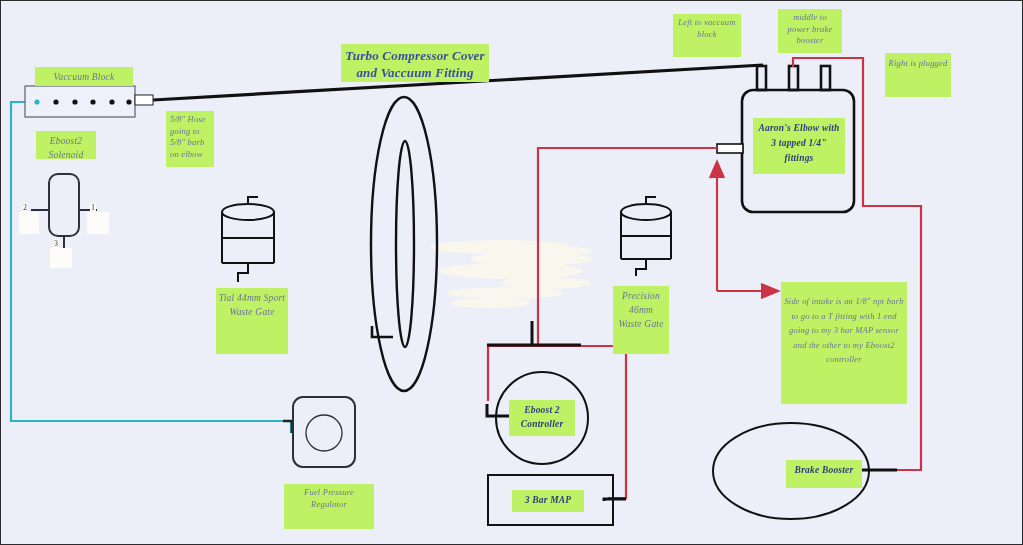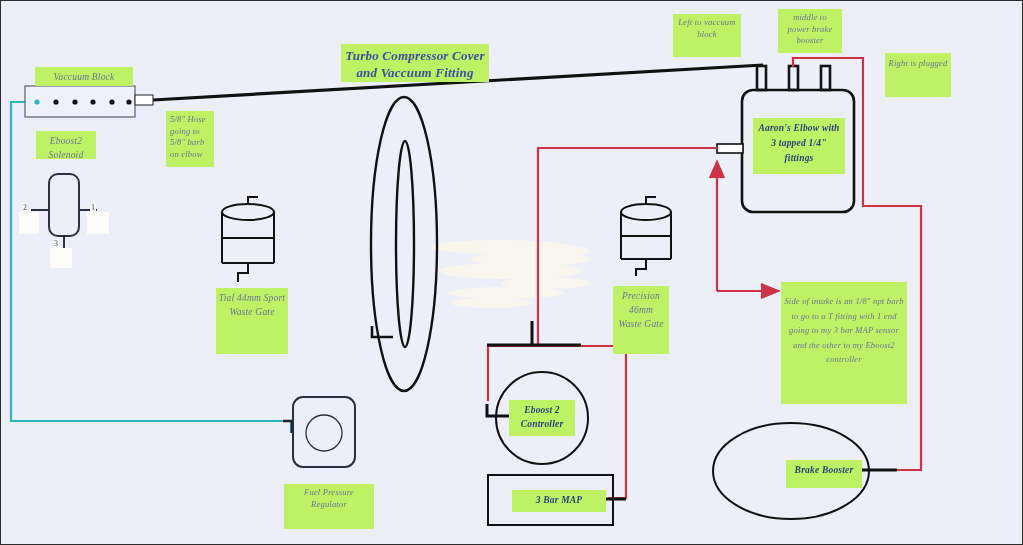--- a/index.html
+++ b/index.html
@@ -213,21 +213,21 @@
 Waste Gate</div>
 
   <div class="note plain" style="left:612px; top:285px; width:56px; height:68px;">Precision 46mm
 Waste Gate</div>
 
   <div class="note plain tiny" style="left:283px; top:483px; width:90px; height:45px;">Fuel Pressure Regulator</div>
 
   <div class="note dark" style="left:508px; top:399px; width:66px; height:36px;">Eboost 2
 Controller</div>
 
-  <div class="note dark" style="left:511px; top:489px; width:94px; height:22px;">3 Bar MAP</div>
+  <div class="note dark" style="left:511px; top:489px; width:72px; height:22px;">3 Bar MAP</div>
 
   <div class="note dark" style="left:753px; top:459px; width:76px; height:28px;margin-left:32px;">Brake Booster</div>
 
   <div class="note dark" style="left:752px; top:117px; width:92px; height:56px; line-height:15px;">Aaron's Elbow with
 3 tapped 1/4"
 fittings</div>
 
   <div class="note plain tiny" style="left:672px; top:13px; width:68px; height:43px;">Left to vaccuum
 block</div>
 

